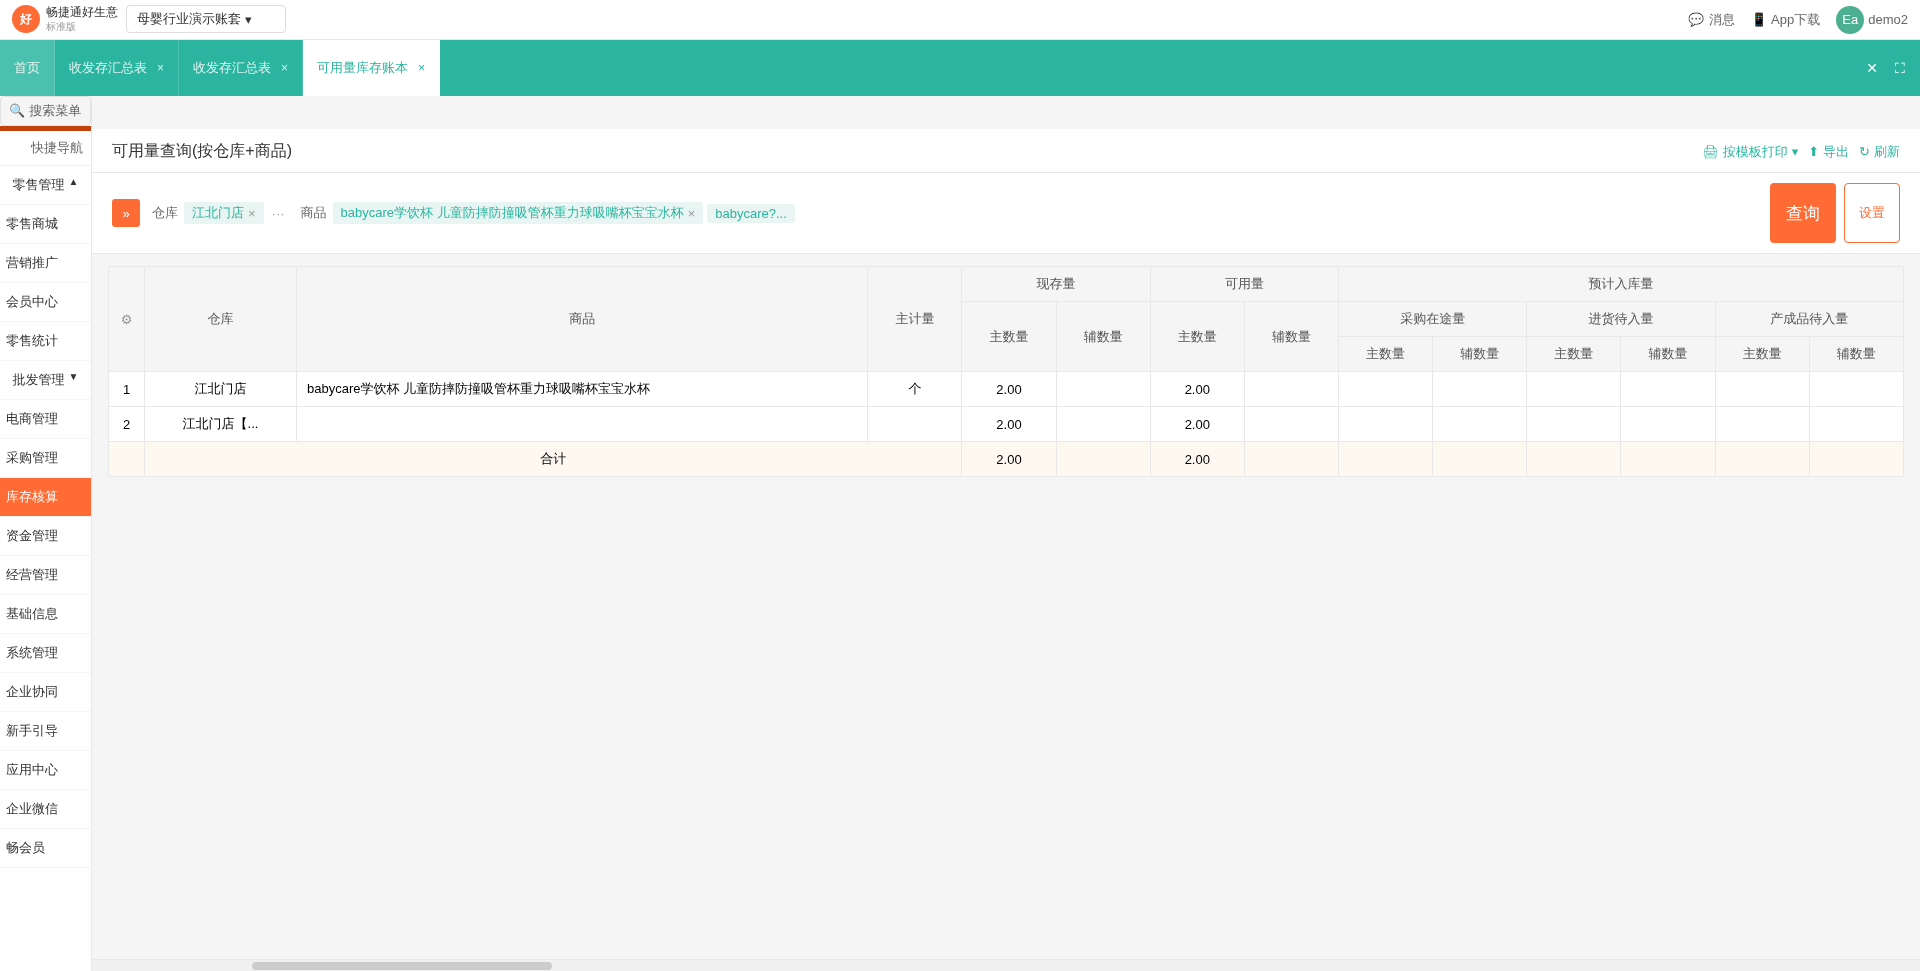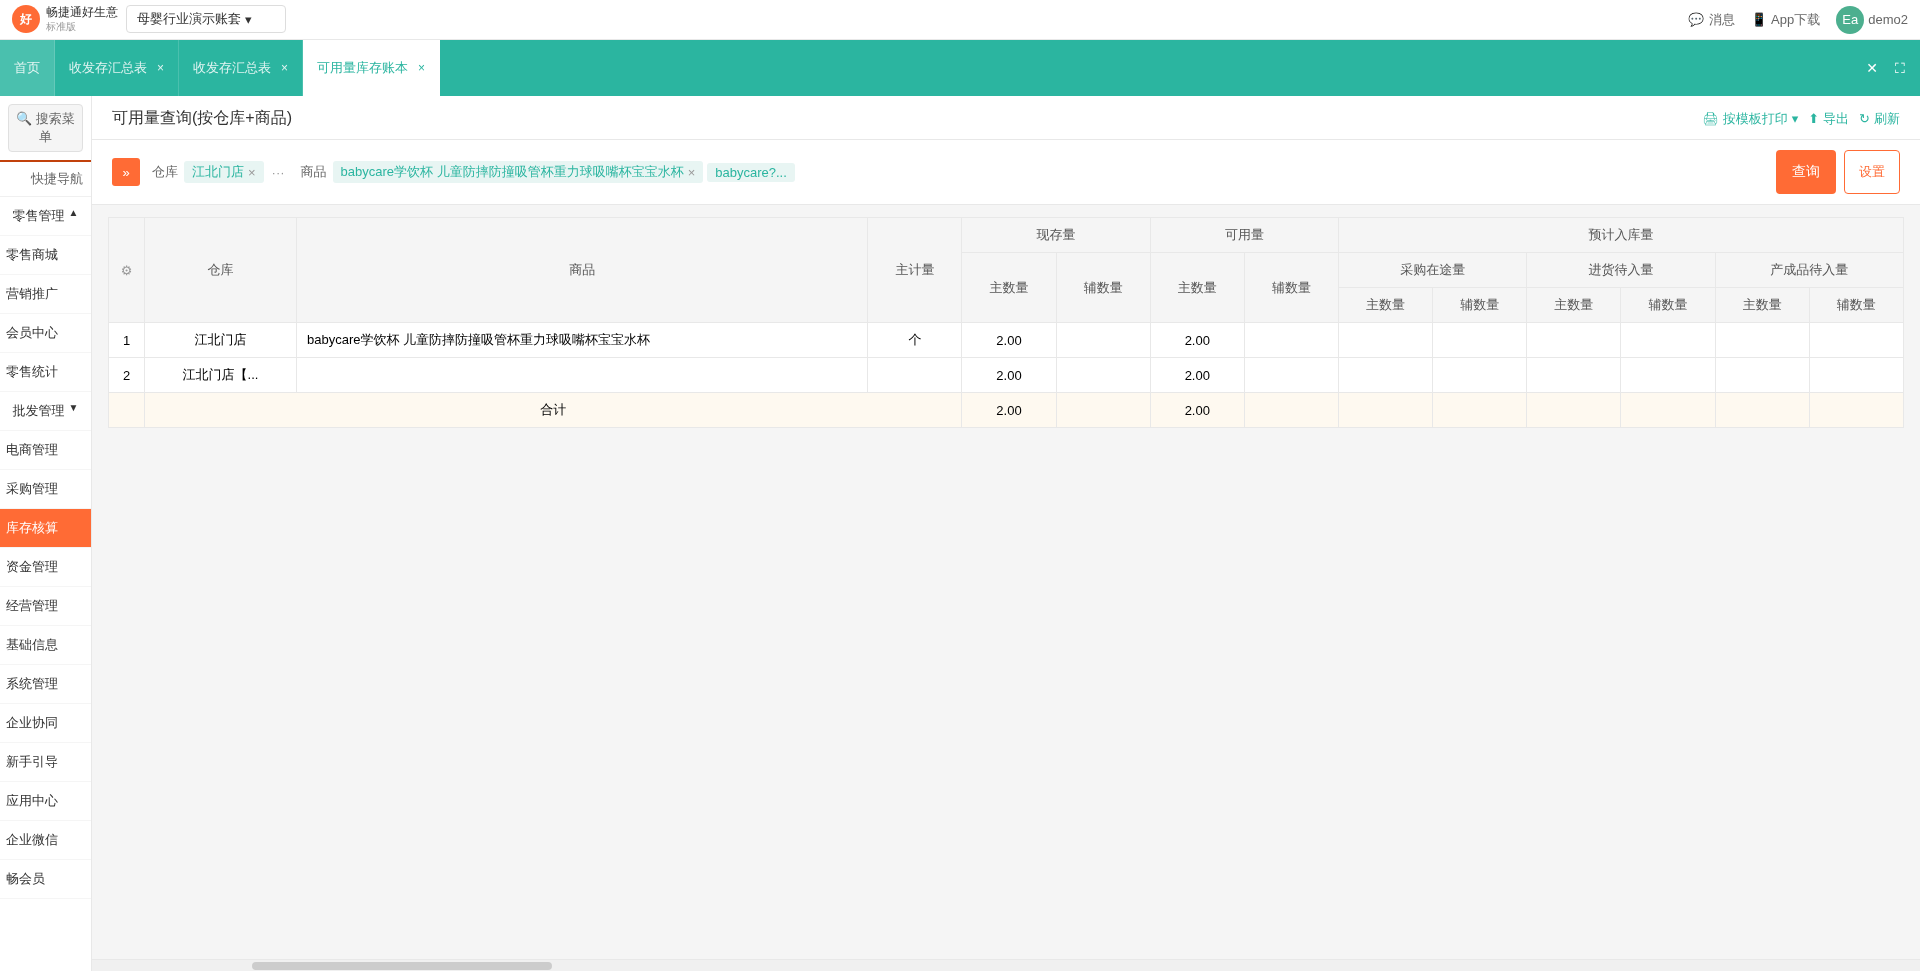--- a/index.html
+++ b/index.html
@@ -58,41 +58,41 @@
     
     .sidebar {
       width: 92px;
       background: #fff;
       border-right: 1px solid #e8e8e8;
       display: flex;
       flex-direction: column;
       overflow-y: auto;
       flex-shrink: 0;
     }
-    .sidebar-search { padding: 8px; border-bottom: 2px solid #c2410c; }
+    .sidebar-search { border-bottom: 5px solid #c2410c; }
     .sidebar-search-btn { width: 100%; padding: 5px; background: #f5f5f5; border: 1px solid #e0e0e0; border-radius: 4px; cursor: pointer; font-size: 12px; color: #666; text-align: center; }
     .sidebar-nav-btn { padding: 8px; text-align: right; font-size: 12px; color: #666; cursor: pointer; border-bottom: 1px solid #f0f0f0; }
     .sidebar-item {
       padding: 10px 6px;
       text-align: center;
       cursor: pointer;
       font-size: 12px;
       color: #333;
       border-bottom: 1px solid #f5f5f5;
       display: flex;
       flex-direction: column;
       align-items: flex-start;
       gap: 3px;
     }
     .sidebar-item.active { background: #ff6b35; color: white; }
     .sidebar-item.has-arrow { flex-direction: row; justify-content: center; gap: 4px; }
     .sidebar-arrow { font-size: 10px; }
 
     
-    .content-area { flex: 1; display: flex; flex-direction: column; overflow: hidden; background: #f5f5f5; }
+    .content-area { flex: 1; display: flex; flex-direction: column; overflow: hidden; background: #f5f5f5; margin-top: 33px; }
 
     
     .page-header {
       background: #fff;
       padding: 12px 20px 10px;
       border-bottom: 1px solid #e8e8e8;
       display: flex;
       align-items: center;
       justify-content: space-between;
     }
@@ -111,22 +111,22 @@
       flex-wrap: wrap;
     }
     .filter-toggle { width: 28px; height: 28px; background: #ff6b35; color: white; border: none; border-radius: 3px; cursor: pointer; display: flex; align-items: center; justify-content: center; font-size: 14px; flex-shrink: 0; }
     .filter-group { display: flex; align-items: center; gap: 6px; }
     .filter-label { font-size: 13px; color: #666; white-space: nowrap; }
     .filter-tags { display: flex; align-items: center; gap: 4px; flex-wrap: wrap; }
     .filter-tag { background: #e8f5f3; color: #2bb5a0; padding: 2px 8px; border-radius: 3px; font-size: 12px; display: flex; align-items: center; gap: 4px; }
     .filter-tag .remove { cursor: pointer; color: #999; }
     .filter-dots { color: #999; cursor: pointer; padding: 0 4px; }
     .filter-actions { margin-left: auto; display: flex; gap: 8px; }
-    .btn-query { background: #ff6b35; color: white; border: none; padding: 6px 16px; border-radius: 4px; cursor: pointer; font-size: 14px; }
-    .btn-setting { background: #fff; color: #ff6b35; border: 1px solid #ff6b35; padding: 12px 14px; border-radius: 4px; cursor: pointer; font-size: 13px; }
+    .btn-query { background: #ff6b35; color: white; border: none; padding: 6px 16px; border-radius: 4px; cursor: pointer; font-size: 17px; }
+    .btn-setting { background: #fff; color: #ff6b35; border: 1px solid #ff6b35; padding: 20px 14px; border-radius: 4px; cursor: pointer; font-size: 13px; }
 
     
     .table-area { flex: 1; overflow: auto; padding: 12px 16px; }
     .data-table { width: 100%; border-collapse: collapse; background: #fff; border: 1px solid #e8e8e8; }
     .data-table th, .data-table td { border: 1px solid #e8e8e8; padding: 8px 10px; font-size: 13px; text-align: center; }
     .data-table th { background: #f5f5f5; color: #555; font-weight: normal; }
     .data-table .total-row { background: #fef9f0; font-weight: 500; }
     .th-gear { width: 36px; }
     .settings-icon { color: #999; cursor: pointer; }
 

